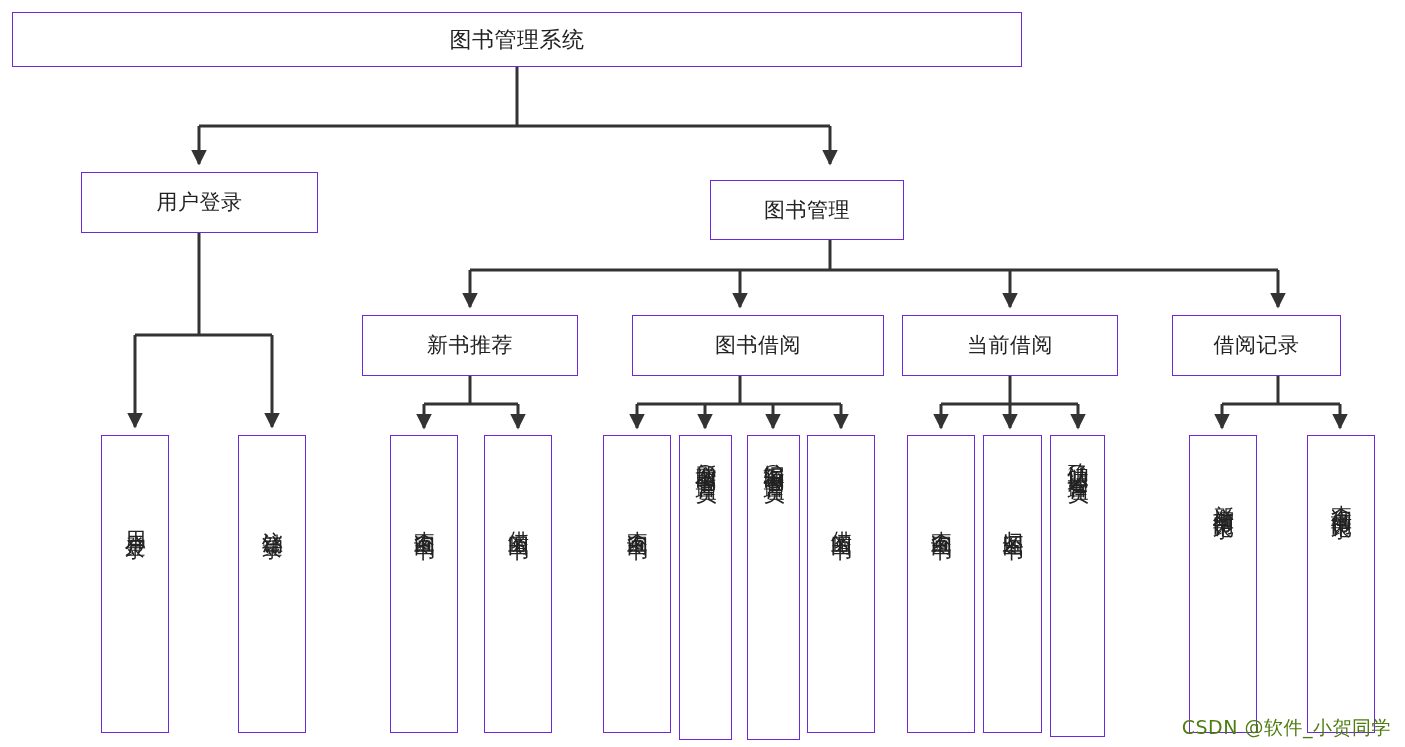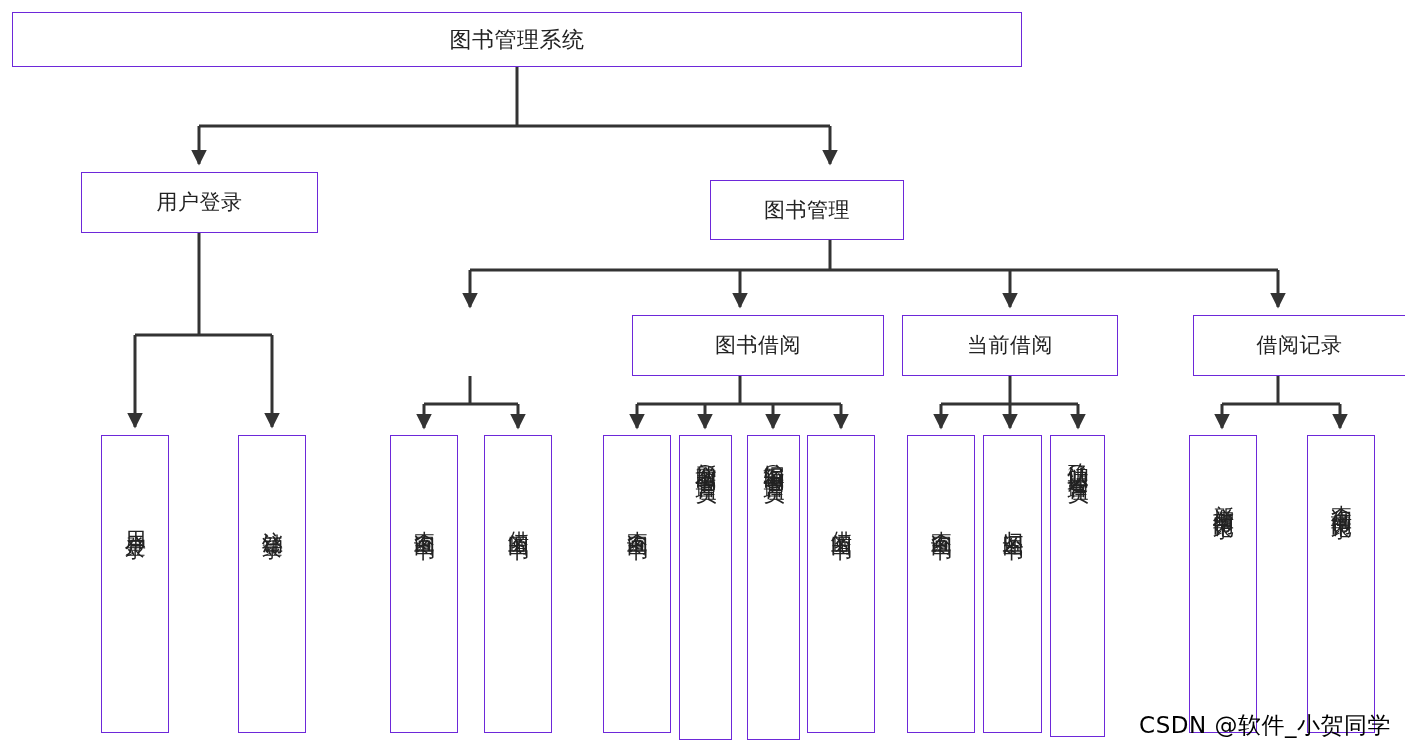--- a/index.html
+++ b/index.html
@@ -52,22 +52,22 @@
     letter-spacing:3px;
     white-space:normal;
   }
   .v-node.mid .lbl{margin-top:0px;}
   .v-node.low .lbl{margin-top:68px;}
   .v-node.low4 .lbl{margin-top:42px;}
 
   .watermark{
     position:absolute;
     right:14px;bottom:6px;
-    font-size:23px;
-    color:#000000;
+    font-size:19px;
+    color:#4d7c0f;
     letter-spacing:0.5px;
     white-space:nowrap;
     pointer-events:none;
   }
 </style>
 </head>
 <body>
 
 <div id="stage">
 
@@ -125,27 +125,30 @@
     <span class="lbl">图书管理系统</span>
   </div>
 
   <div class="node h-node" style="left:81px;top:172px;width:237px;height:61px;">
     <span class="lbl">用户登录</span>
   </div>
   <div class="node h-node" style="left:710px;top:172px;width:194px;height:60px;margin-top:8px;">
     <span class="lbl">图书管理</span>
   </div>
 
+  <div class="node h-node" style="left:362px;top:315px;width:216px;height:61px;">
+    <span class="lbl">新书推荐</span>
+  </div>
   <div class="node h-node" style="left:632px;top:315px;width:252px;height:61px;">
     <span class="lbl">图书借阅</span>
   </div>
   <div class="node h-node" style="left:902px;top:315px;width:216px;height:61px;">
     <span class="lbl">当前借阅</span>
   </div>
-  <div class="node h-node" style="left:1172px;top:315px;width:213px;height:61px;margin-left:21px;">
+  <div class="node h-node" style="left:1172px;top:315px;width:169px;height:61px;">
     <span class="lbl">借阅记录</span>
   </div>
 
   <div class="node v-node low" style="left:101px;top:435px;width:68px;height:298px;">
     <span class="lbl">用户登录</span>
   </div>
   <div class="node v-node low" style="left:238px;top:435px;width:68px;height:298px;">
     <span class="lbl">注销登录</span>
   </div>
 

